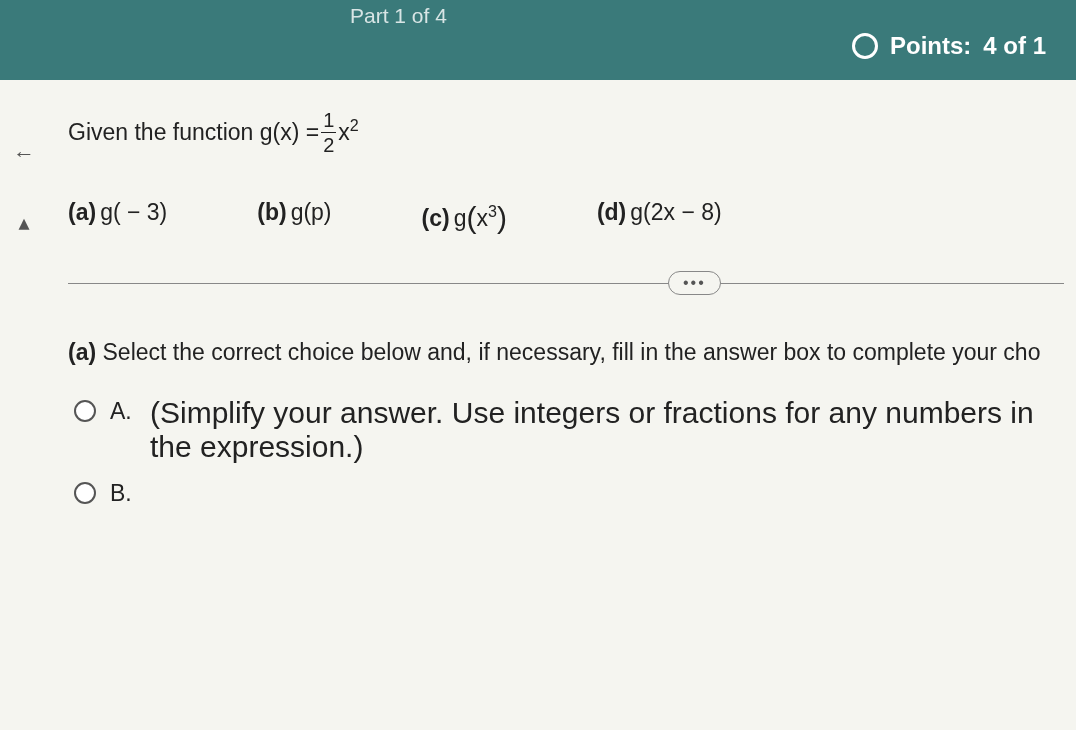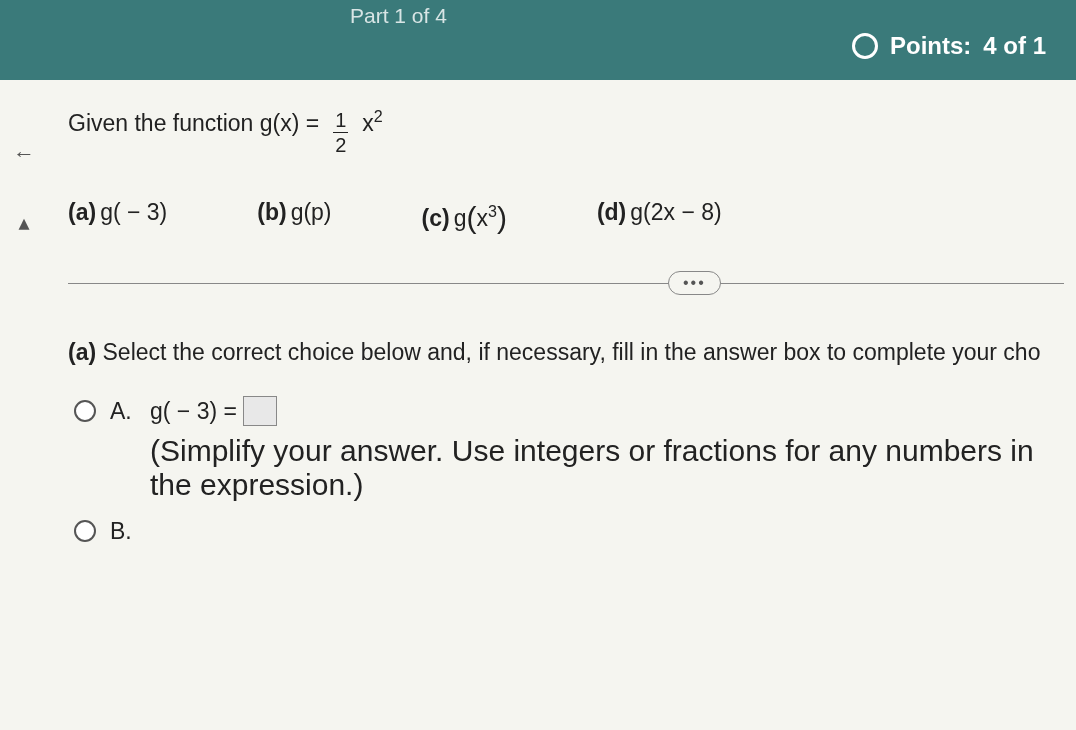--- a/index.html
+++ b/index.html
@@ -62,23 +62,23 @@
       line-height: 1;
     }
     .main {
       flex: 1;
       padding: 30px 12px 20px 20px;
       color: #222;
       font-size: 23px;
     }
     .prompt-line {
       display: flex;
-      align-items: flex-start;
+      align-items: center;
       flex-wrap: wrap;
-      gap: 12px;
+      gap: 0;
       margin-bottom: 44px;
     }
     .fraction {
       display: inline-flex;
       flex-direction: column;
       align-items: center;
       vertical-align: middle;
       font-size: 20px;
       line-height: 1;
       margin: 0 2px;
@@ -220,24 +220,20 @@
 
     <div class="instruction">
       <span class="tag">(a)</span><span> Select the correct choice below and, if necessary, fill in the answer box to complete your cho</span>
     </div>
 
     <div class="choices">
       <div class="choice">
         <div class="radio"></div>
         <div class="choice-letter">A.</div>
         <div class="choice-body">
-          <div class="answer-line">
-            <span>g( − 3) =</span>
-            <input class="answer-box" style="">
-          </div>
           <div class="hint">(Simplify your answer. Use integers or fractions for any numbers in the expression.)</div>
         </div>
       </div>
 
       <div class="choice">
         <div class="radio"></div>
         <div class="choice-letter">B.</div>
       </div>
     </div>
 

